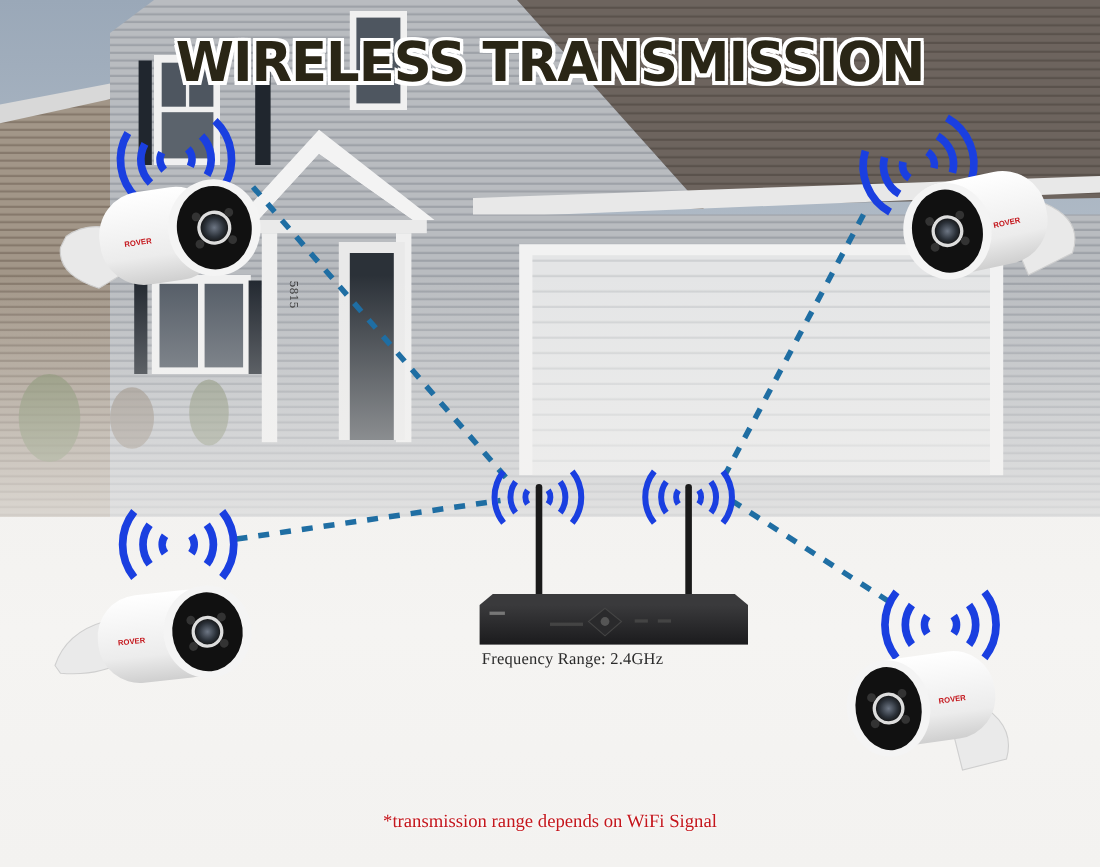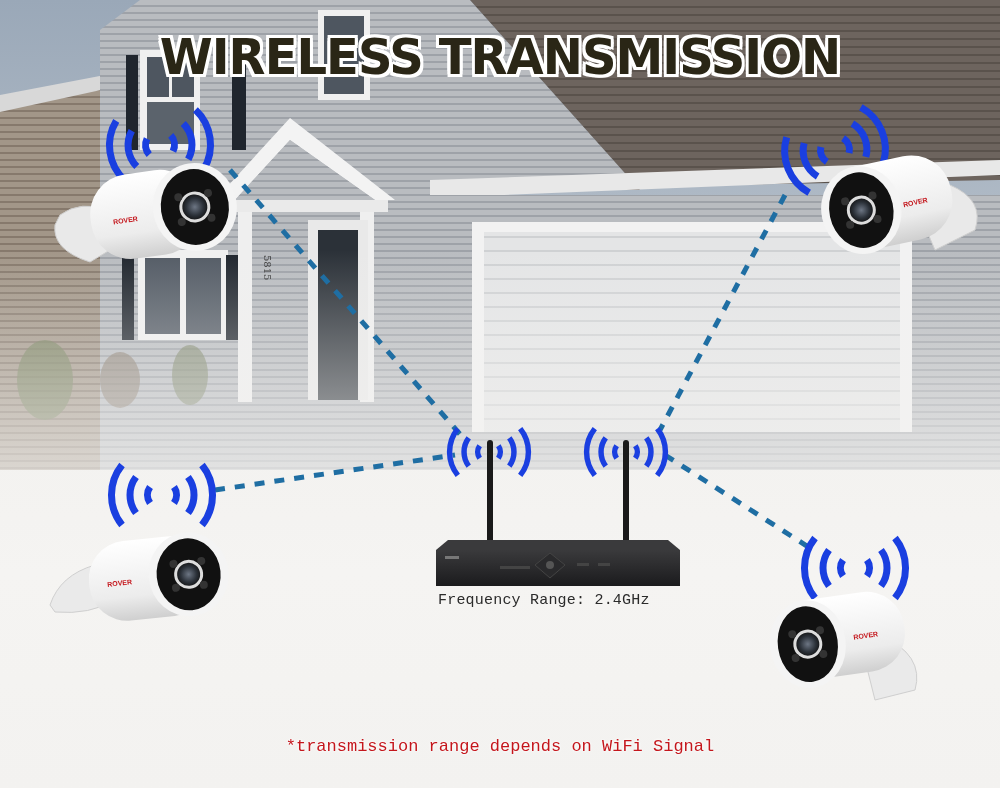--- a/index.html
+++ b/index.html
@@ -7,26 +7,26 @@
   .stage { position: relative; width: 1000px; height: 788px; overflow: hidden; }
   .scene { position: absolute; left: 0; top: 0; }
   .title {
     position: absolute; left: 0; top: 28px; width: 1000px; text-align: center;
     font-family: "DejaVu Sans", sans-serif; font-weight: bold; font-size: 50px;
     color: #2a2616; letter-spacing: -1px; transform: scaleX(0.96);
     text-shadow: -3px -3px 0 #fff, 3px -3px 0 #fff, -3px 3px 0 #fff, 3px 3px 0 #fff,
                  0 3px 0 #fff, 0 -3px 0 #fff, 3px 0 0 #fff, -3px 0 0 #fff;
   }
   .freq {
-    position: absolute; left: 438px; top: 592px; font-family: Liberation Mono, monospace;
+    position: absolute; left: 438px; top: 592px; font-family: Liberation Serif, serif;
     font-size: 15px; color: #2b2b2b; letter-spacing: 0.2px;
   }
   .footnote {
     position: absolute; left: 0; top: 737px; width: 1000px; text-align: center;
-    font-family: Liberation Mono, monospace; font-size: 17px; color: #c4161c;
+    font-family: Liberation Serif, serif; font-size: 17px; color: #c4161c;
     text-shadow: 0 0 3px #fff, 0 0 3px #fff;
   }
 </style>
 </head>
 <body>
 
 <div class="stage">
 
   <svg class="scene" width="1000" height="788" viewBox="0 0 1000 788">
     <defs>

